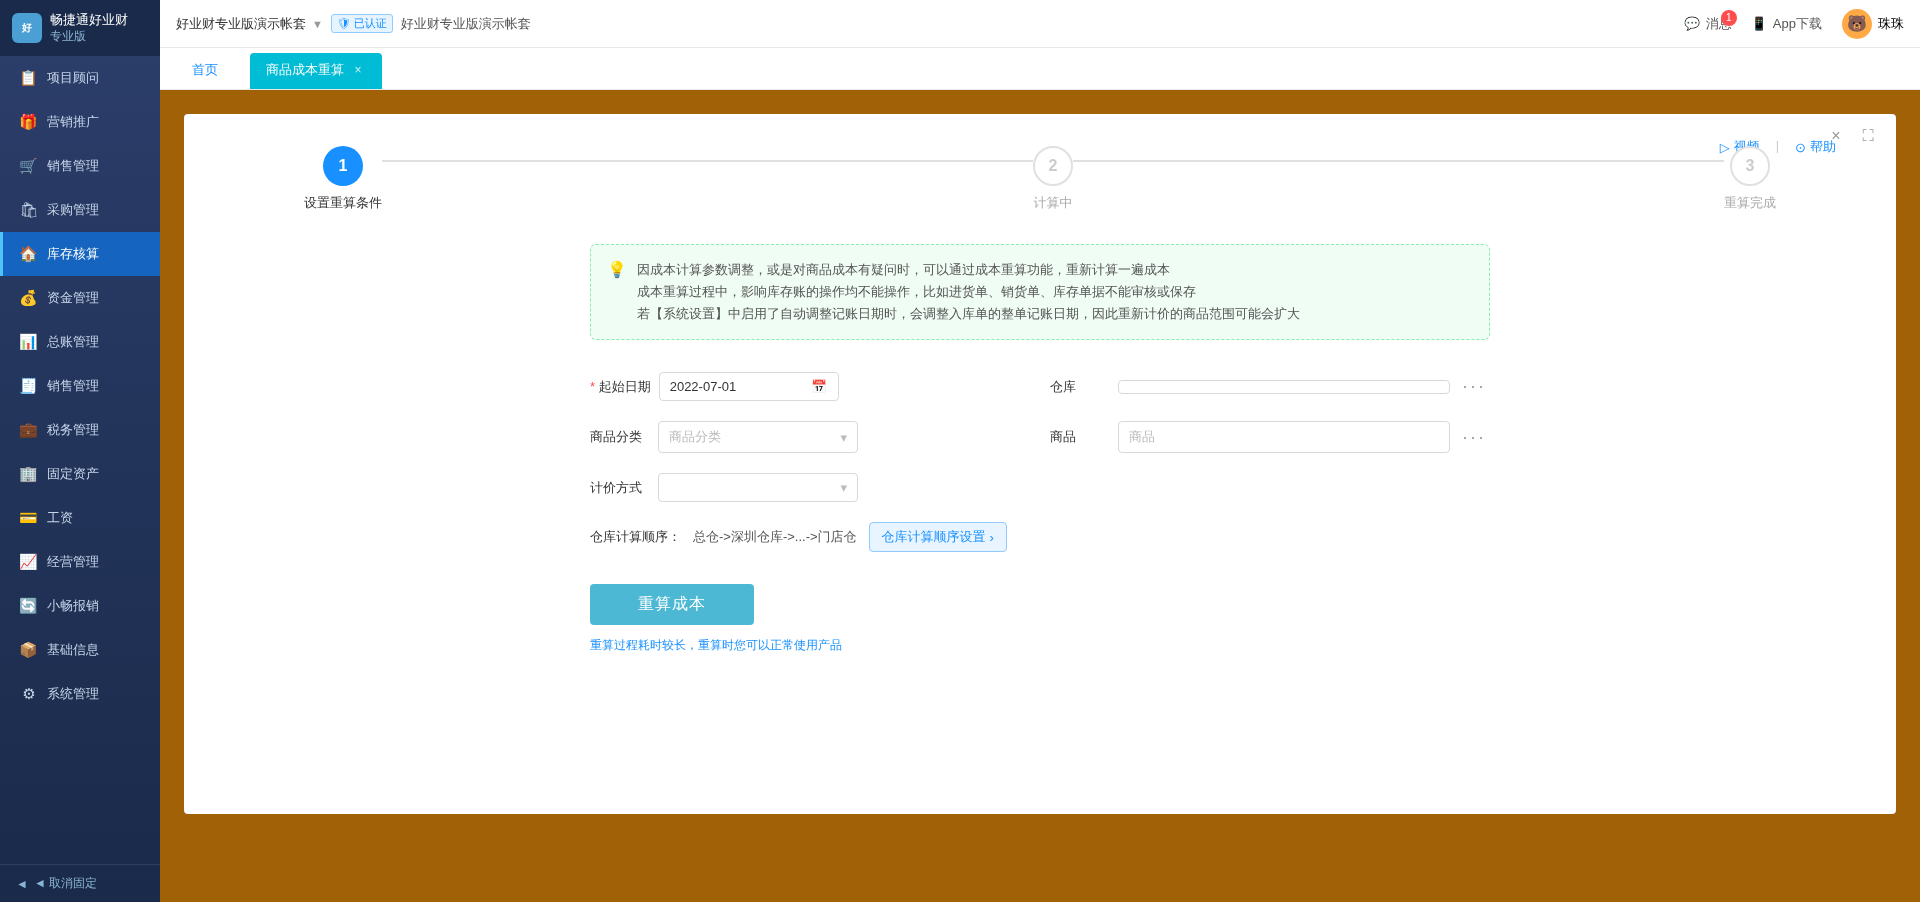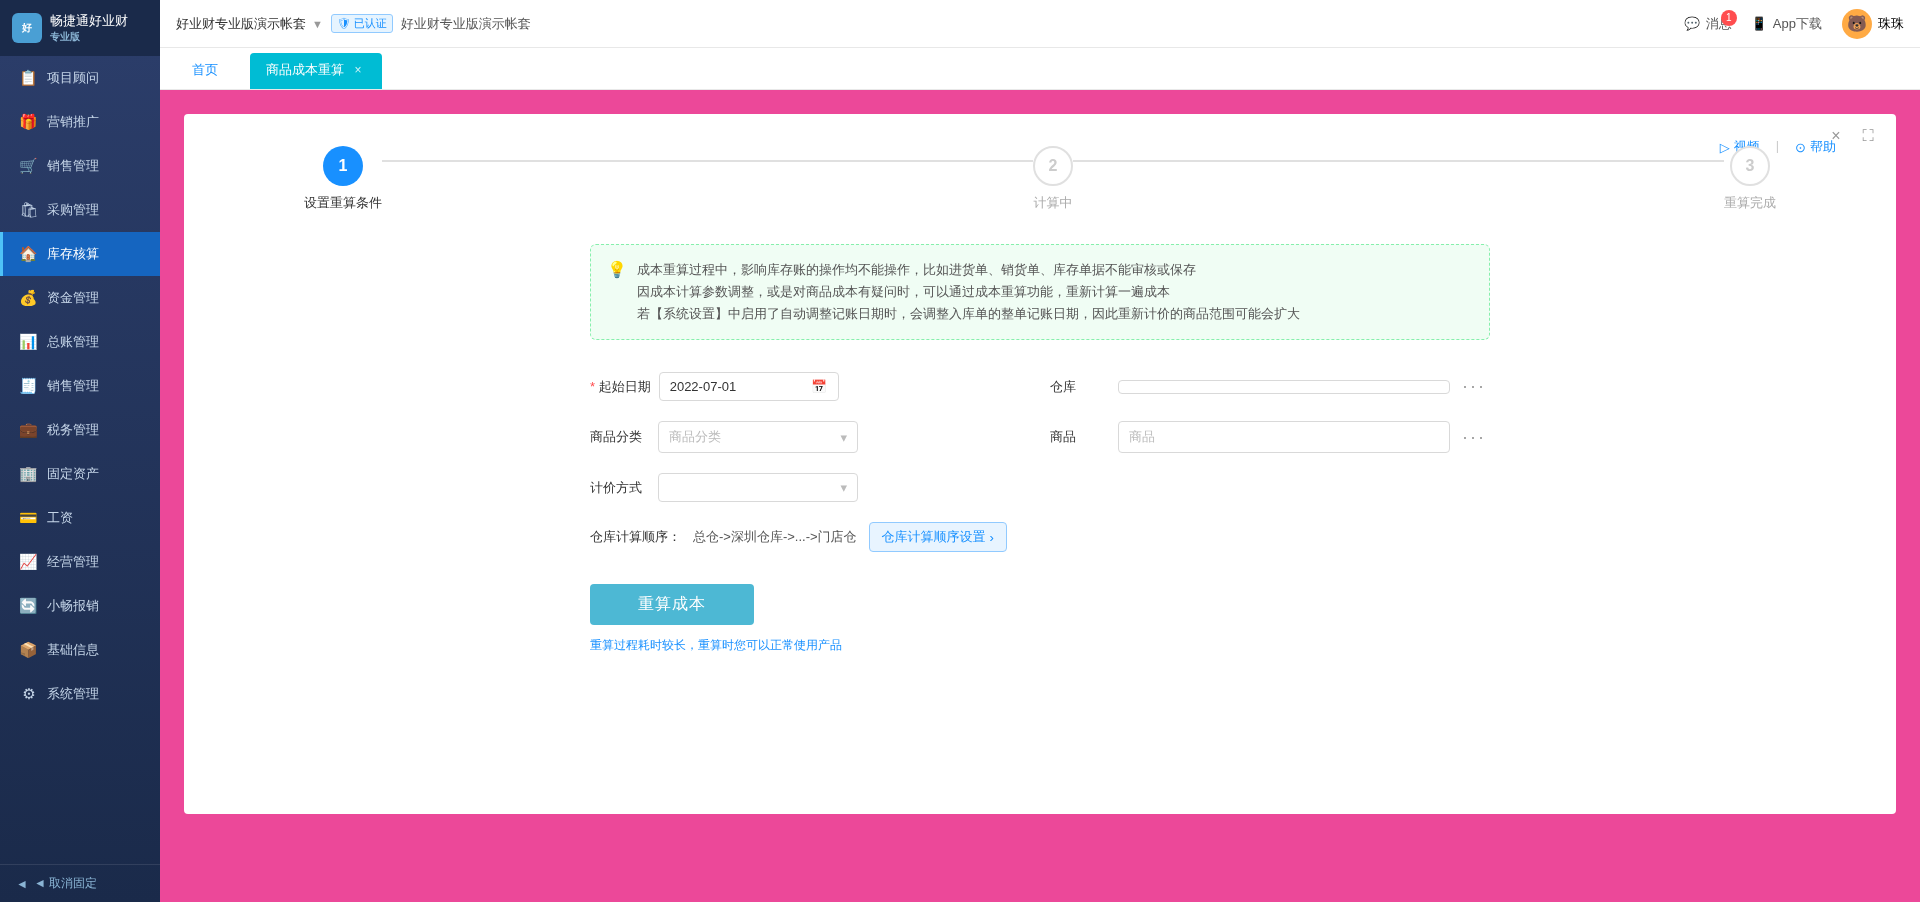--- a/index.html
+++ b/index.html
@@ -32,21 +32,21 @@
       font-weight: bold;
       color: #fff;
       margin-right: 8px;
       flex-shrink: 0;
     }
     .sidebar-logo-text {
       font-size: 13px;
       color: #fff;
       line-height: 1.3;
     }
-    .sidebar-logo-text .sub { font-size: 10px; color: #8ab4d4; font-weight: bold; }
+    .sidebar-logo-text .sub { font-size: 12px; color: #8ab4d4; }
     .sidebar-items { flex: 1; overflow-y: auto; }
     .sidebar-item {
       display: flex;
       align-items: center;
       padding: 12px 16px;
       cursor: pointer;
       color: #c5d5e8;
       font-size: 13px;
       border-left: 3px solid transparent;
     }
@@ -71,21 +71,21 @@
       border-top: 1px solid rgba(255,255,255,0.1);
     }
     .sidebar-footer-icon { margin-right: 6px; }
 
     
     .main {
       flex: 1;
       display: flex;
       flex-direction: column;
       height: 100%;
-      background: #ec4899;
+      background: #a16207;
     }
 
     
     .topbar {
       background: #fff;
       height: 48px;
       display: flex;
       align-items: center;
       padding: 0 16px;
       border-bottom: 1px solid #e8e8e8;
@@ -550,22 +550,22 @@
           <span>⊙</span>
           <span>帮助</span>
         </div>
       </div>
 
       <div class="form-section">
 
         <div class="info-box">
           <span class="info-icon">💡</span>
           <div class="info-text">
+            <div>因成本计算参数调整，或是对商品成本有疑问时，可以通过成本重算功能，重新计算一遍成本</div>
             <div>成本重算过程中，影响库存账的操作均不能操作，比如进货单、销货单、库存单据不能审核或保存</div>
-            <div>因成本计算参数调整，或是对商品成本有疑问时，可以通过成本重算功能，重新计算一遍成本</div>
             <div>若【系统设置】中启用了自动调整记账日期时，会调整入库单的整单记账日期，因此重新计价的商品范围可能会扩大</div>
           </div>
         </div>
 
         <div class="form-row">
           <div class="form-group">
             <span class="form-label required">起始日期</span>
             <div class="form-input">
               <span>2022-07-01</span>
               <span class="cal-icon">📅</span>

